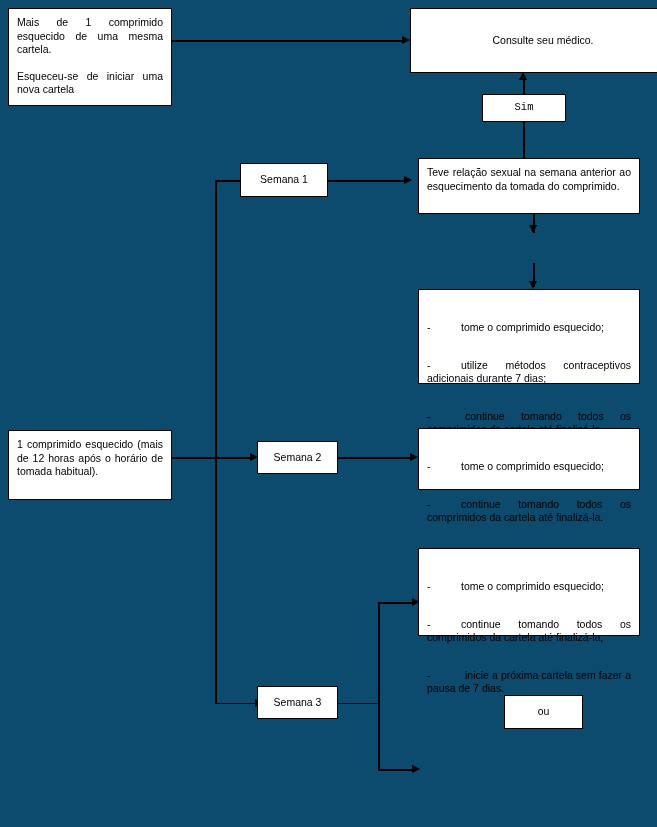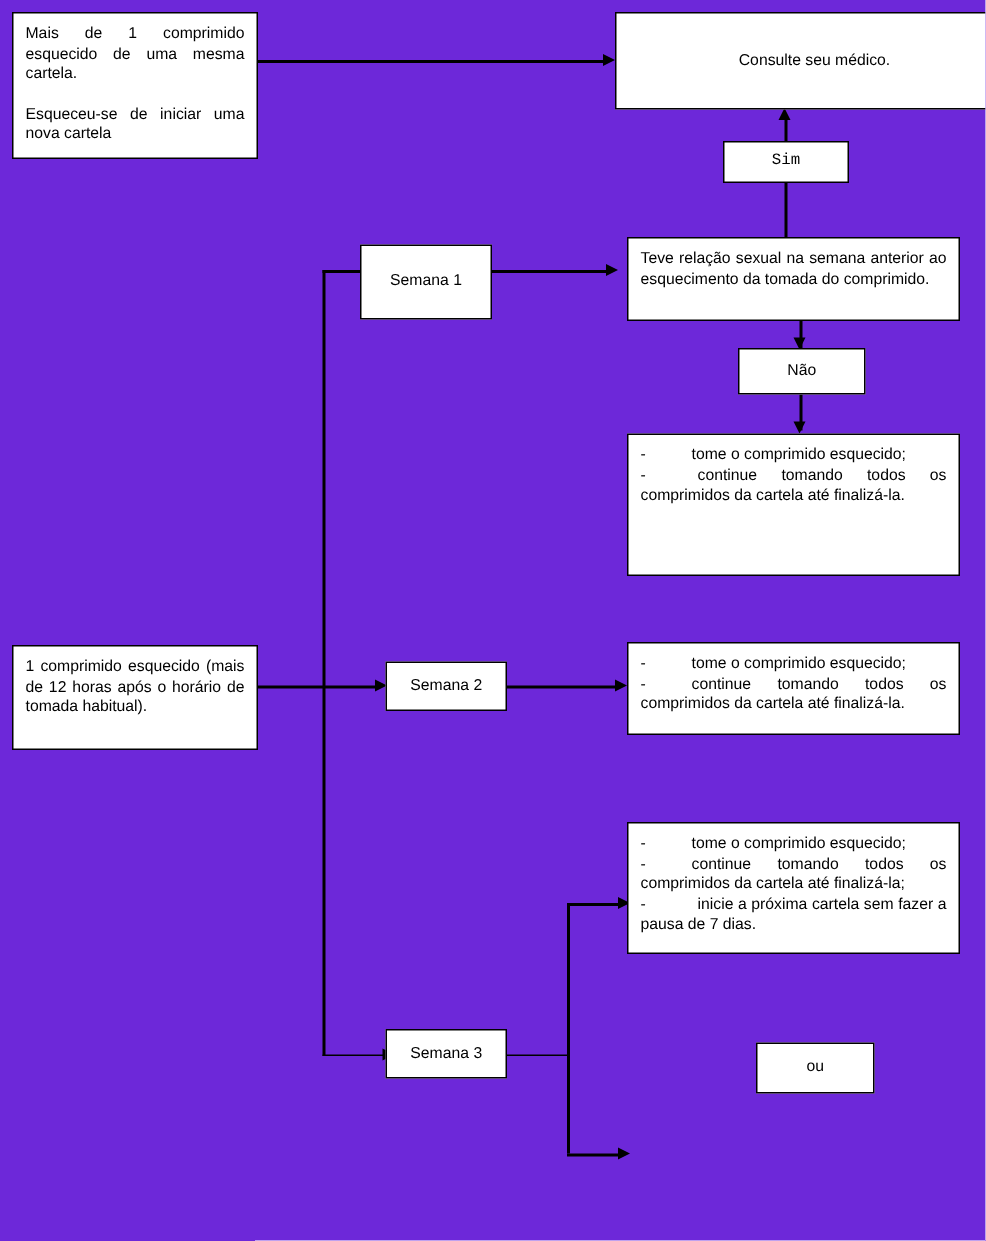--- a/index.html
+++ b/index.html
@@ -4,21 +4,21 @@
 <style>
   html, body {
     margin: 0;
     padding: 0;
     background: #ffffff;
   }
   #canvas {
     position: relative;
     width: 657px;
     height: 827px;
-    background: #6d28d9;
+    background: #0c4a6e;
     font-family: "Liberation Sans", sans-serif;
     color: #000000;
     overflow: hidden;
   }
   .node {
     position: absolute;
     box-sizing: border-box;
     border: 1.5px solid #000000;
     background: #ffffff;
     font-size: 10.5px;
@@ -48,20 +48,21 @@
   }
   
   .node.list {
     padding: 7px 8px 5px 8px;
   }
   .node.list .li {
     display: block;
     text-align: justify;
     text-align-last: left;
     text-indent: 0;
+    margin-top: 24px;
   }
   .node.list .li .dash {
     display: inline-block;
     width: 34px;
   }
   .node.list .li .dash.wide {
     width: 38px;
   }
 
   
@@ -142,34 +143,32 @@
   </div>
 
   <div class="node label" style="left:410px; top:8px; width:266px; height:65px;">
     <span>Consulte seu médico.</span>
   </div>
 
   <div class="node label" style="left:482px; top:94px; width:84px; height:28px;font-family:Liberation Mono, monospace;">
     <span>Sim</span>
   </div>
 
-  <div class="node label" style="left:240px; top:163px; width:88px; height:50px;">
+  <div class="node label" style="left:240px; top:163px; width:88px; height:34px;">
     <span>Semana 1</span>
   </div>
 
   <div class="node para" style="left:418px; top:158px; width:222px; height:56px;">
     <p>Teve relação sexual na semana anterior ao esquecimento da tomada do comprimido.</p>
   </div>
 
-  <div class="node label" style="left:492px; top:232px; width:85px; height:31px;">
-    <span>Não</span>
-  </div>
 
   <div class="node list" style="left:418px; top:289px; width:222px; height:95px;">
     <span class="li"><span class="dash">-</span><span>tome o comprimido esquecido;</span></span>
+    <span class="li"><span class="dash">-</span><span>utilize métodos contraceptivos adicionais durante 7 dias;</span></span>
     <span class="li"><span class="dash wide">-</span><span>continue tomando todos os comprimidos da cartela até finalizá-la.</span></span>
   </div>
 
   <div class="node para" style="left:8px; top:430px; width:164px; height:70px;">
     <p>1 comprimido esquecido (mais de 12 horas após o horário de tomada habitual).</p>
   </div>
 
   <div class="node label" style="left:257px; top:441px; width:81px; height:33px;">
     <span>Semana 2</span>
   </div>

